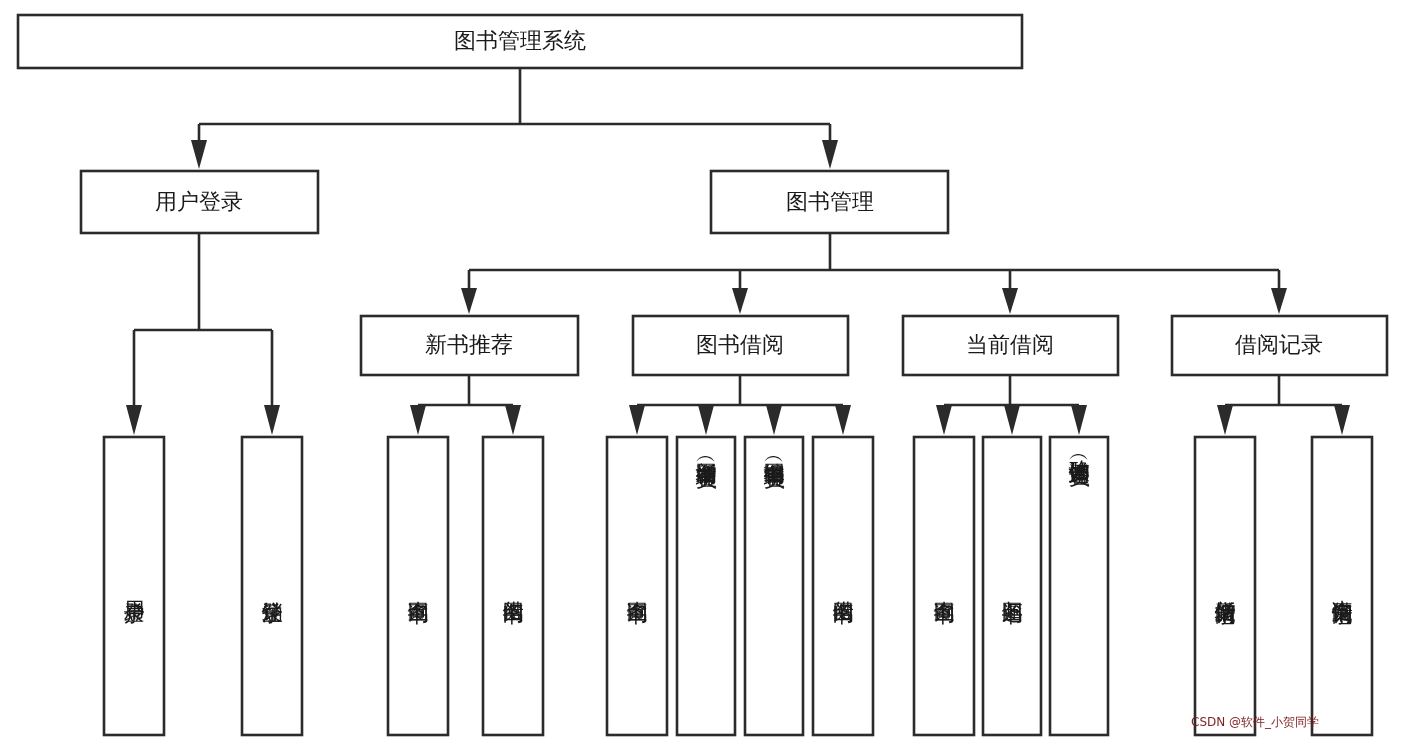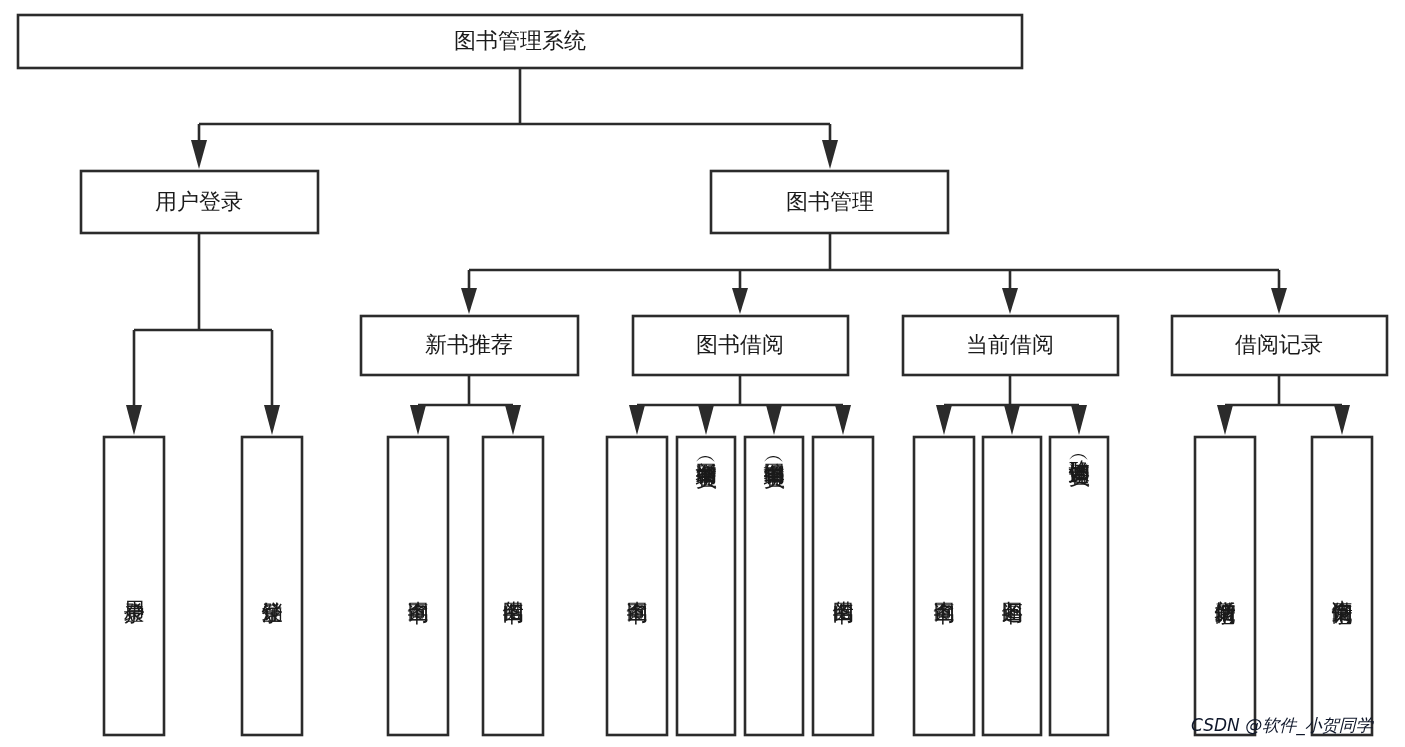--- a/index.html
+++ b/index.html
@@ -61,24 +61,23 @@
     display: flex;
     align-items: center;
     justify-content: center;
     text-align: center;
     white-space: nowrap;
     pointer-events: none;
   }
   .watermark {
     position: absolute;
     font-family: "DejaVu Sans", "Liberation Sans", sans-serif;
-    font-size: 17px;
-    color: #0f172a;
+    font-size: 12px;
+    color: #7f1d1d;
     white-space: nowrap;
-    font-style: italic;
   }
 </style>
 </head>
 <body>
 
 <div id="diagram-root">
 
   <svg class="diagram-svg" viewBox="0 0 1405 747">
 
     <rect class="node-box" x="18" y="15" width="1004" height="53"></rect>

